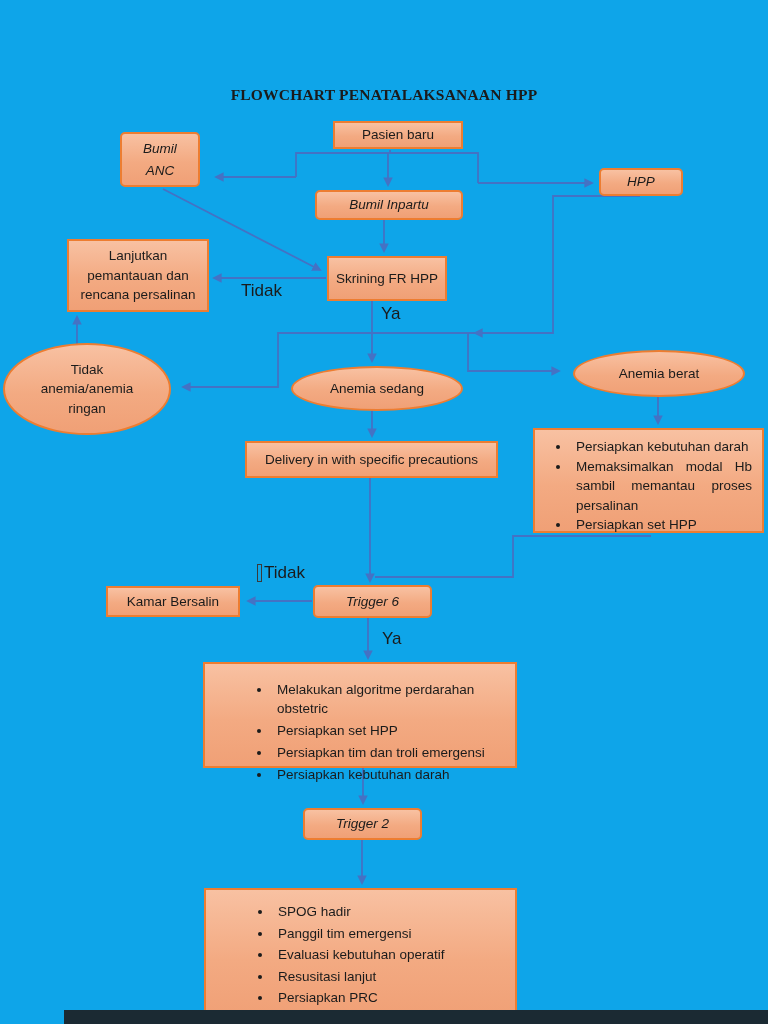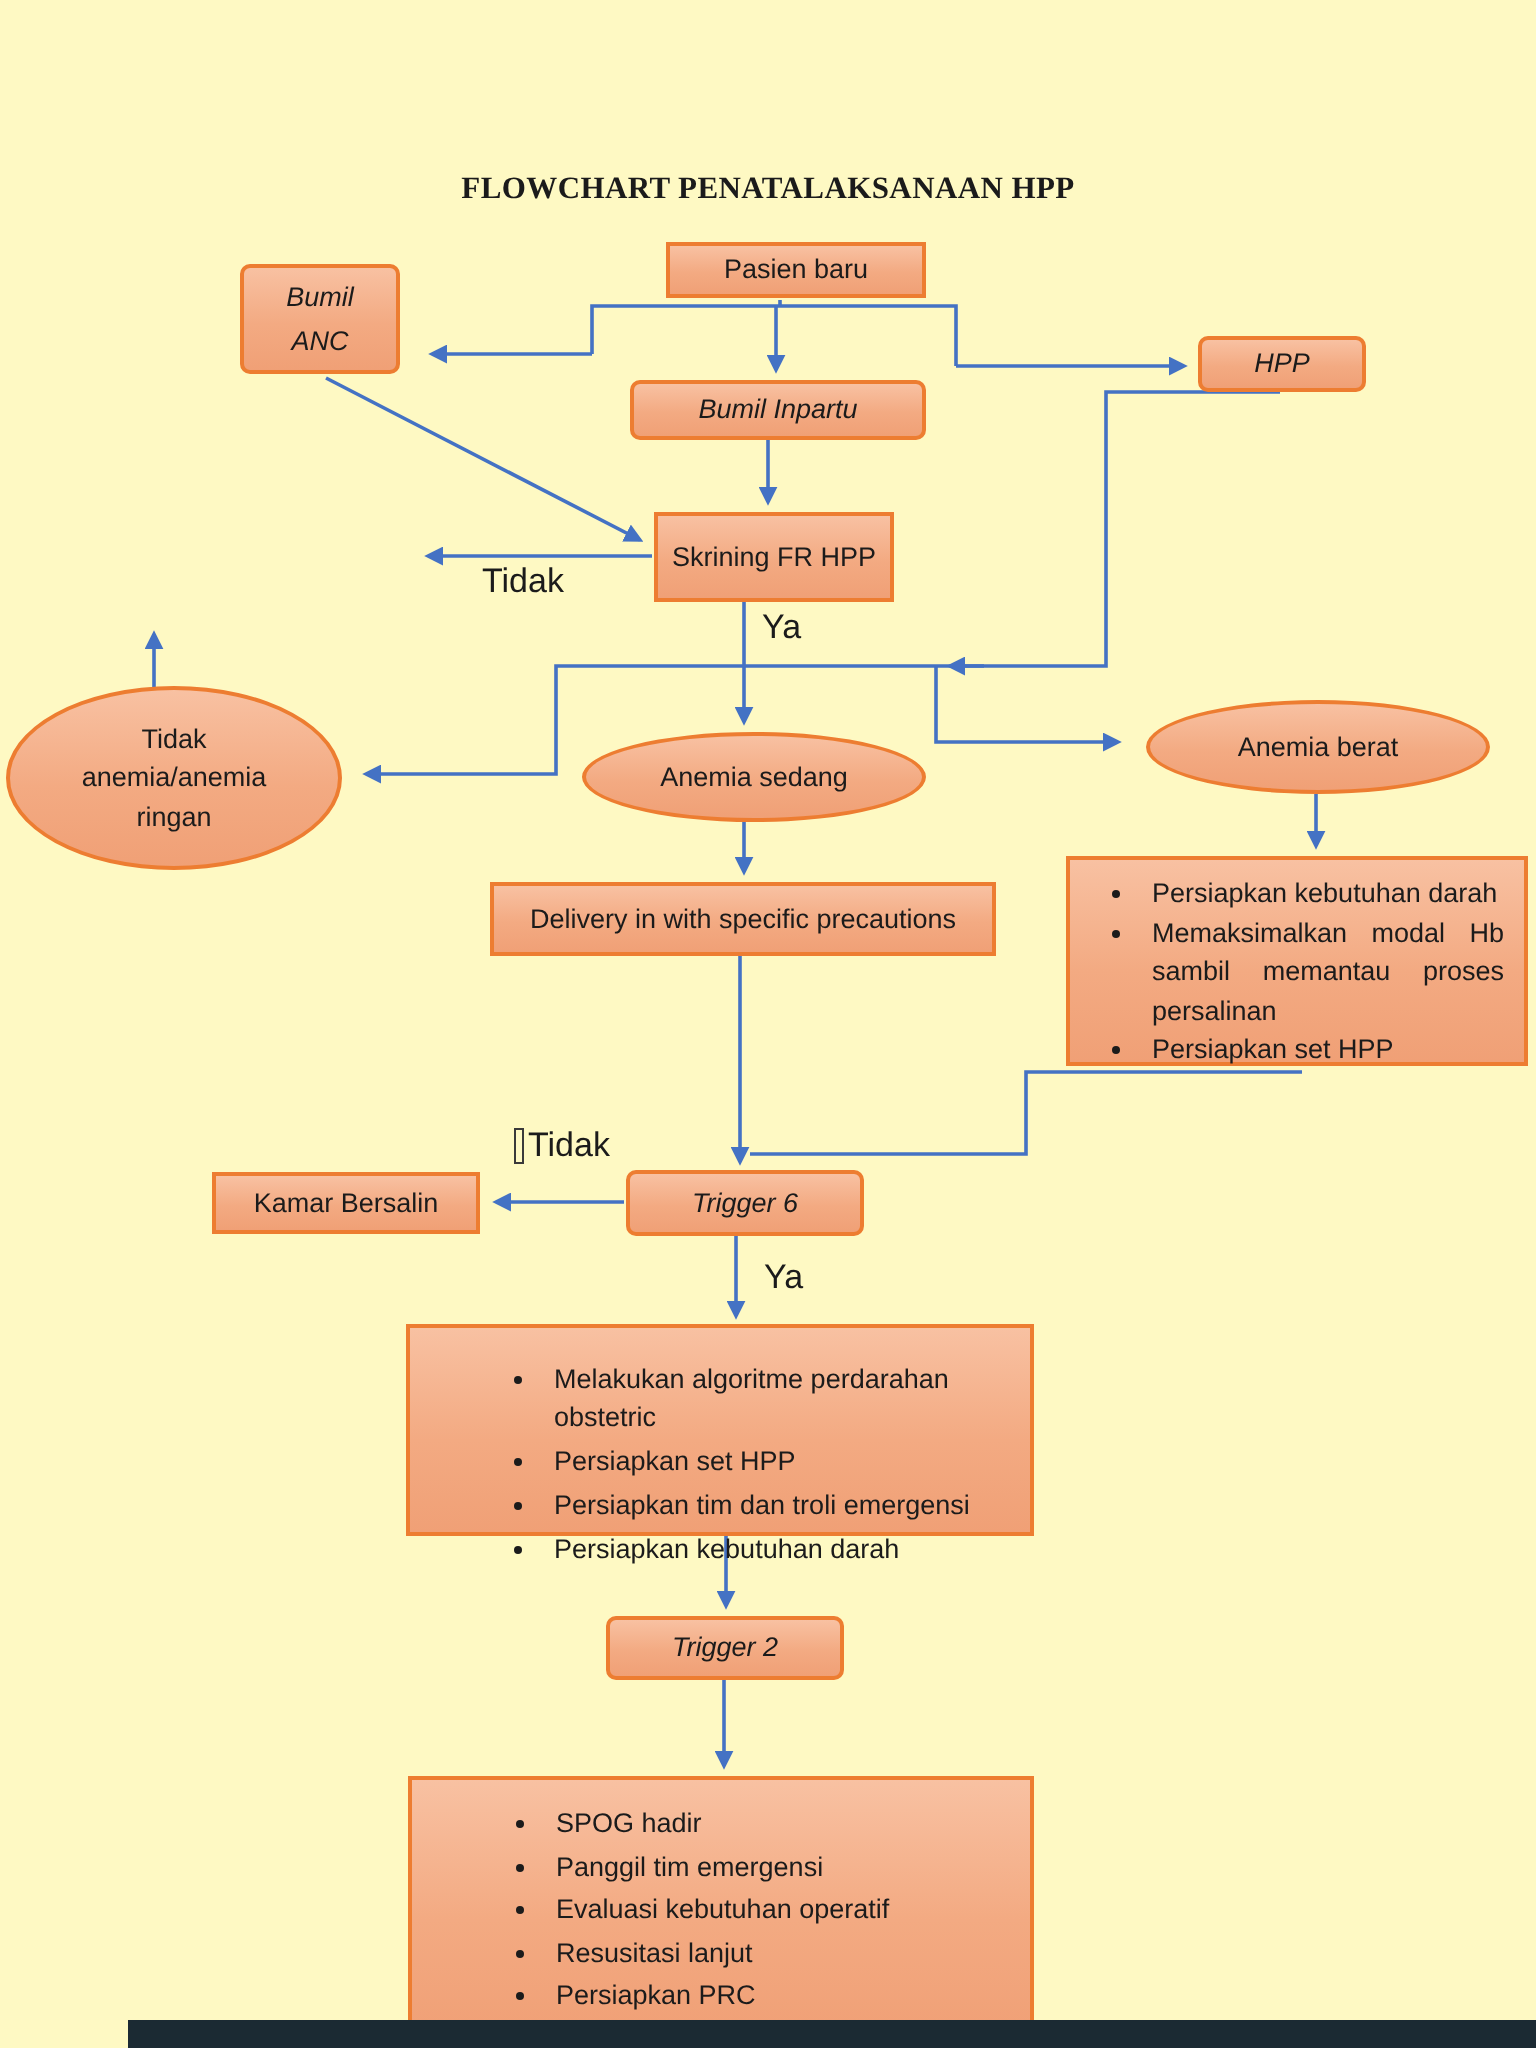--- a/index.html
+++ b/index.html
@@ -1,17 +1,17 @@
 <!DOCTYPE html>
 <html><head>
 <meta charset="utf-8">
 <style>
   html,body{margin:0;padding:0;background:#ffffff;}
   .stage{
-    position:relative;width:768px;height:1024px;background:#fef9c3;
+    position:relative;width:768px;height:1024px;background:#0ea5e9;
     font-family:"Liberation Sans",sans-serif;overflow:hidden;
   }
   .title{
     position:absolute;top:86px;left:0;width:768px;text-align:center;
     font-family:"Liberation Serif",serif;font-weight:bold;font-size:15.5px;
     color:#1b1b1b;letter-spacing:.2px;
   }
   svg.connectors{position:absolute;left:0;top:0;z-index:1;}
   .node{
     position:absolute;box-sizing:border-box;z-index:2;
@@ -105,20 +105,23 @@
   </div>
 
   <div class="node rounded n-inpartu">
     <span>Bumil Inpartu</span>
   </div>
 
   <div class="node n-skrining">
     <span>Skrining FR HPP</span>
   </div>
 
+  <div class="node n-lanjutkan">
+    <span>Lanjutkan pemantauan dan rencana persalinan</span>
+  </div>
 
   <div class="node ellipse n-tidakanemia">
     <span>Tidak anemia/anemia ringan</span>
   </div>
 
   <div class="node ellipse n-sedang">
     <span>Anemia sedang</span>
   </div>
 
   <div class="node n-delivery">

